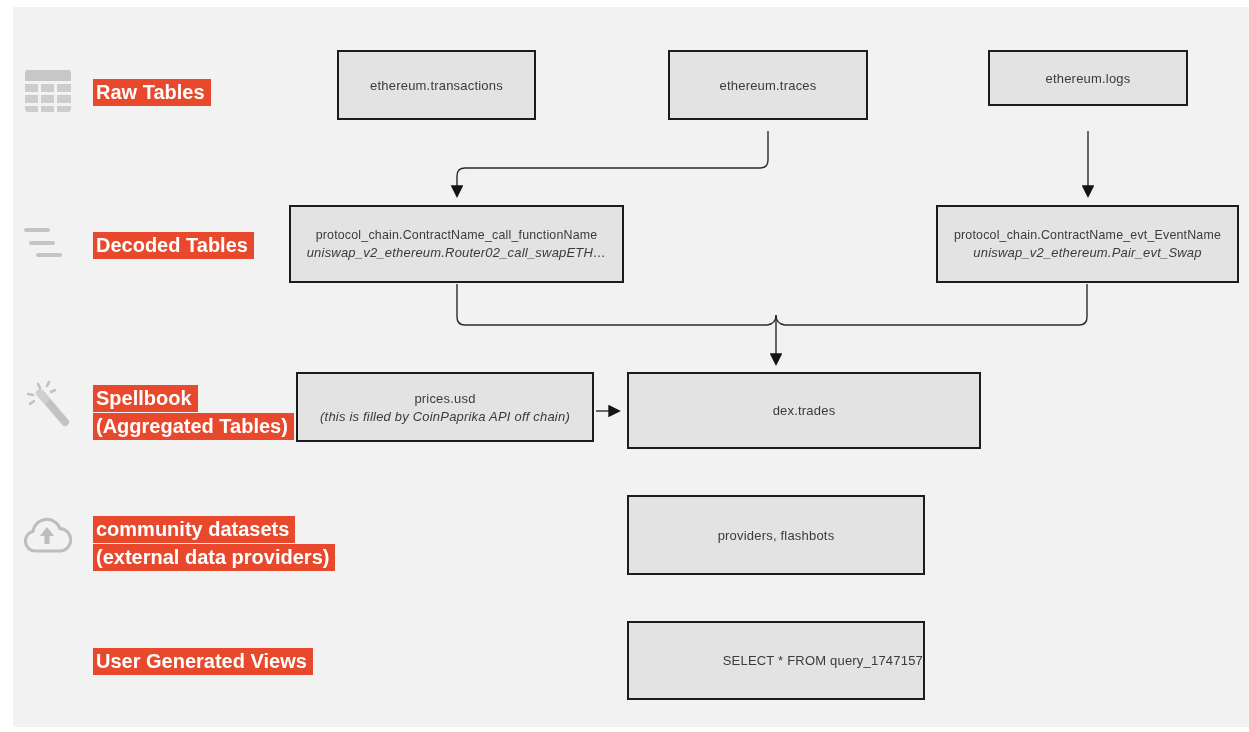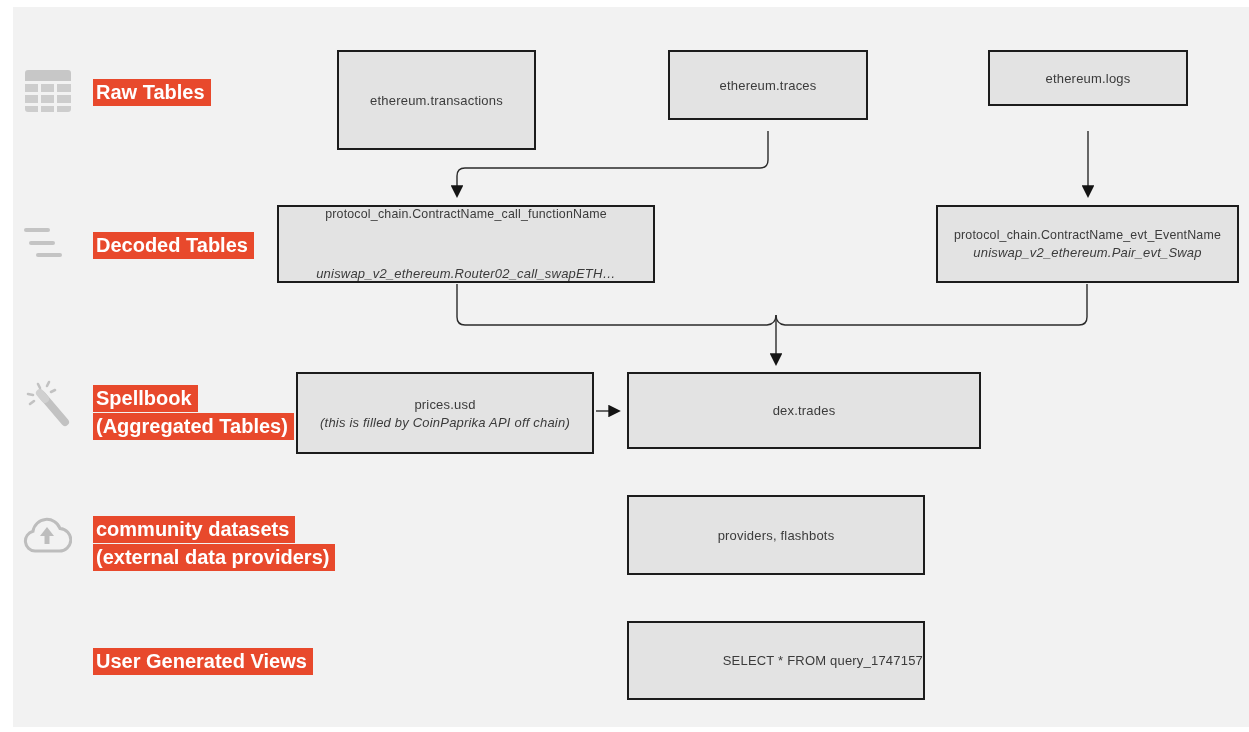--- a/index.html
+++ b/index.html
@@ -19,26 +19,26 @@
   .dbox{
     position:absolute;
     background:#e3e3e3;
     border:2px solid #1c1c1c;
     display:flex;flex-direction:column;justify-content:center;align-items:center;
     color:#3b3b3b;font-size:13px;letter-spacing:.2px;text-align:center;
     box-sizing:border-box;
   }
   .dbox .l2{font-style:italic;font-size:13px;margin-top:3px;}
   .dbox.two{font-size:12.4px;}
-  #b-transactions{left:337px;top:50px;width:199px;height:100px;}
+  #b-transactions{left:337px;top:50px;width:199px;height:70px;}
   #b-traces{left:668px;top:50px;width:200px;height:70px;}
   #b-logs{left:988px;top:50px;width:200px;height:56px;}
-  #b-call{left:277px;top:205px;width:378px;height:78px;justify-content:space-between;}
+  #b-call{left:289px;top:205px;width:335px;height:78px;}
   #b-evt{left:936px;top:205px;width:303px;height:78px;}
-  #b-prices{left:296px;top:372px;width:298px;height:82px;}
+  #b-prices{left:296px;top:372px;width:298px;height:70px;}
   #b-dex{left:627px;top:372px;width:354px;height:77px;}
   #b-reservoir{left:627px;top:495px;width:298px;height:80px;}
   #b-query{left:627px;top:621px;width:298px;height:79px;align-items:flex-end;}
 
   
   .legend{position:absolute;left:93px;}
   .legend .hl{
     display:table; 
     background:#e8492c;color:#ffffff;
     font-weight:700;font-size:20px;line-height:22px;

